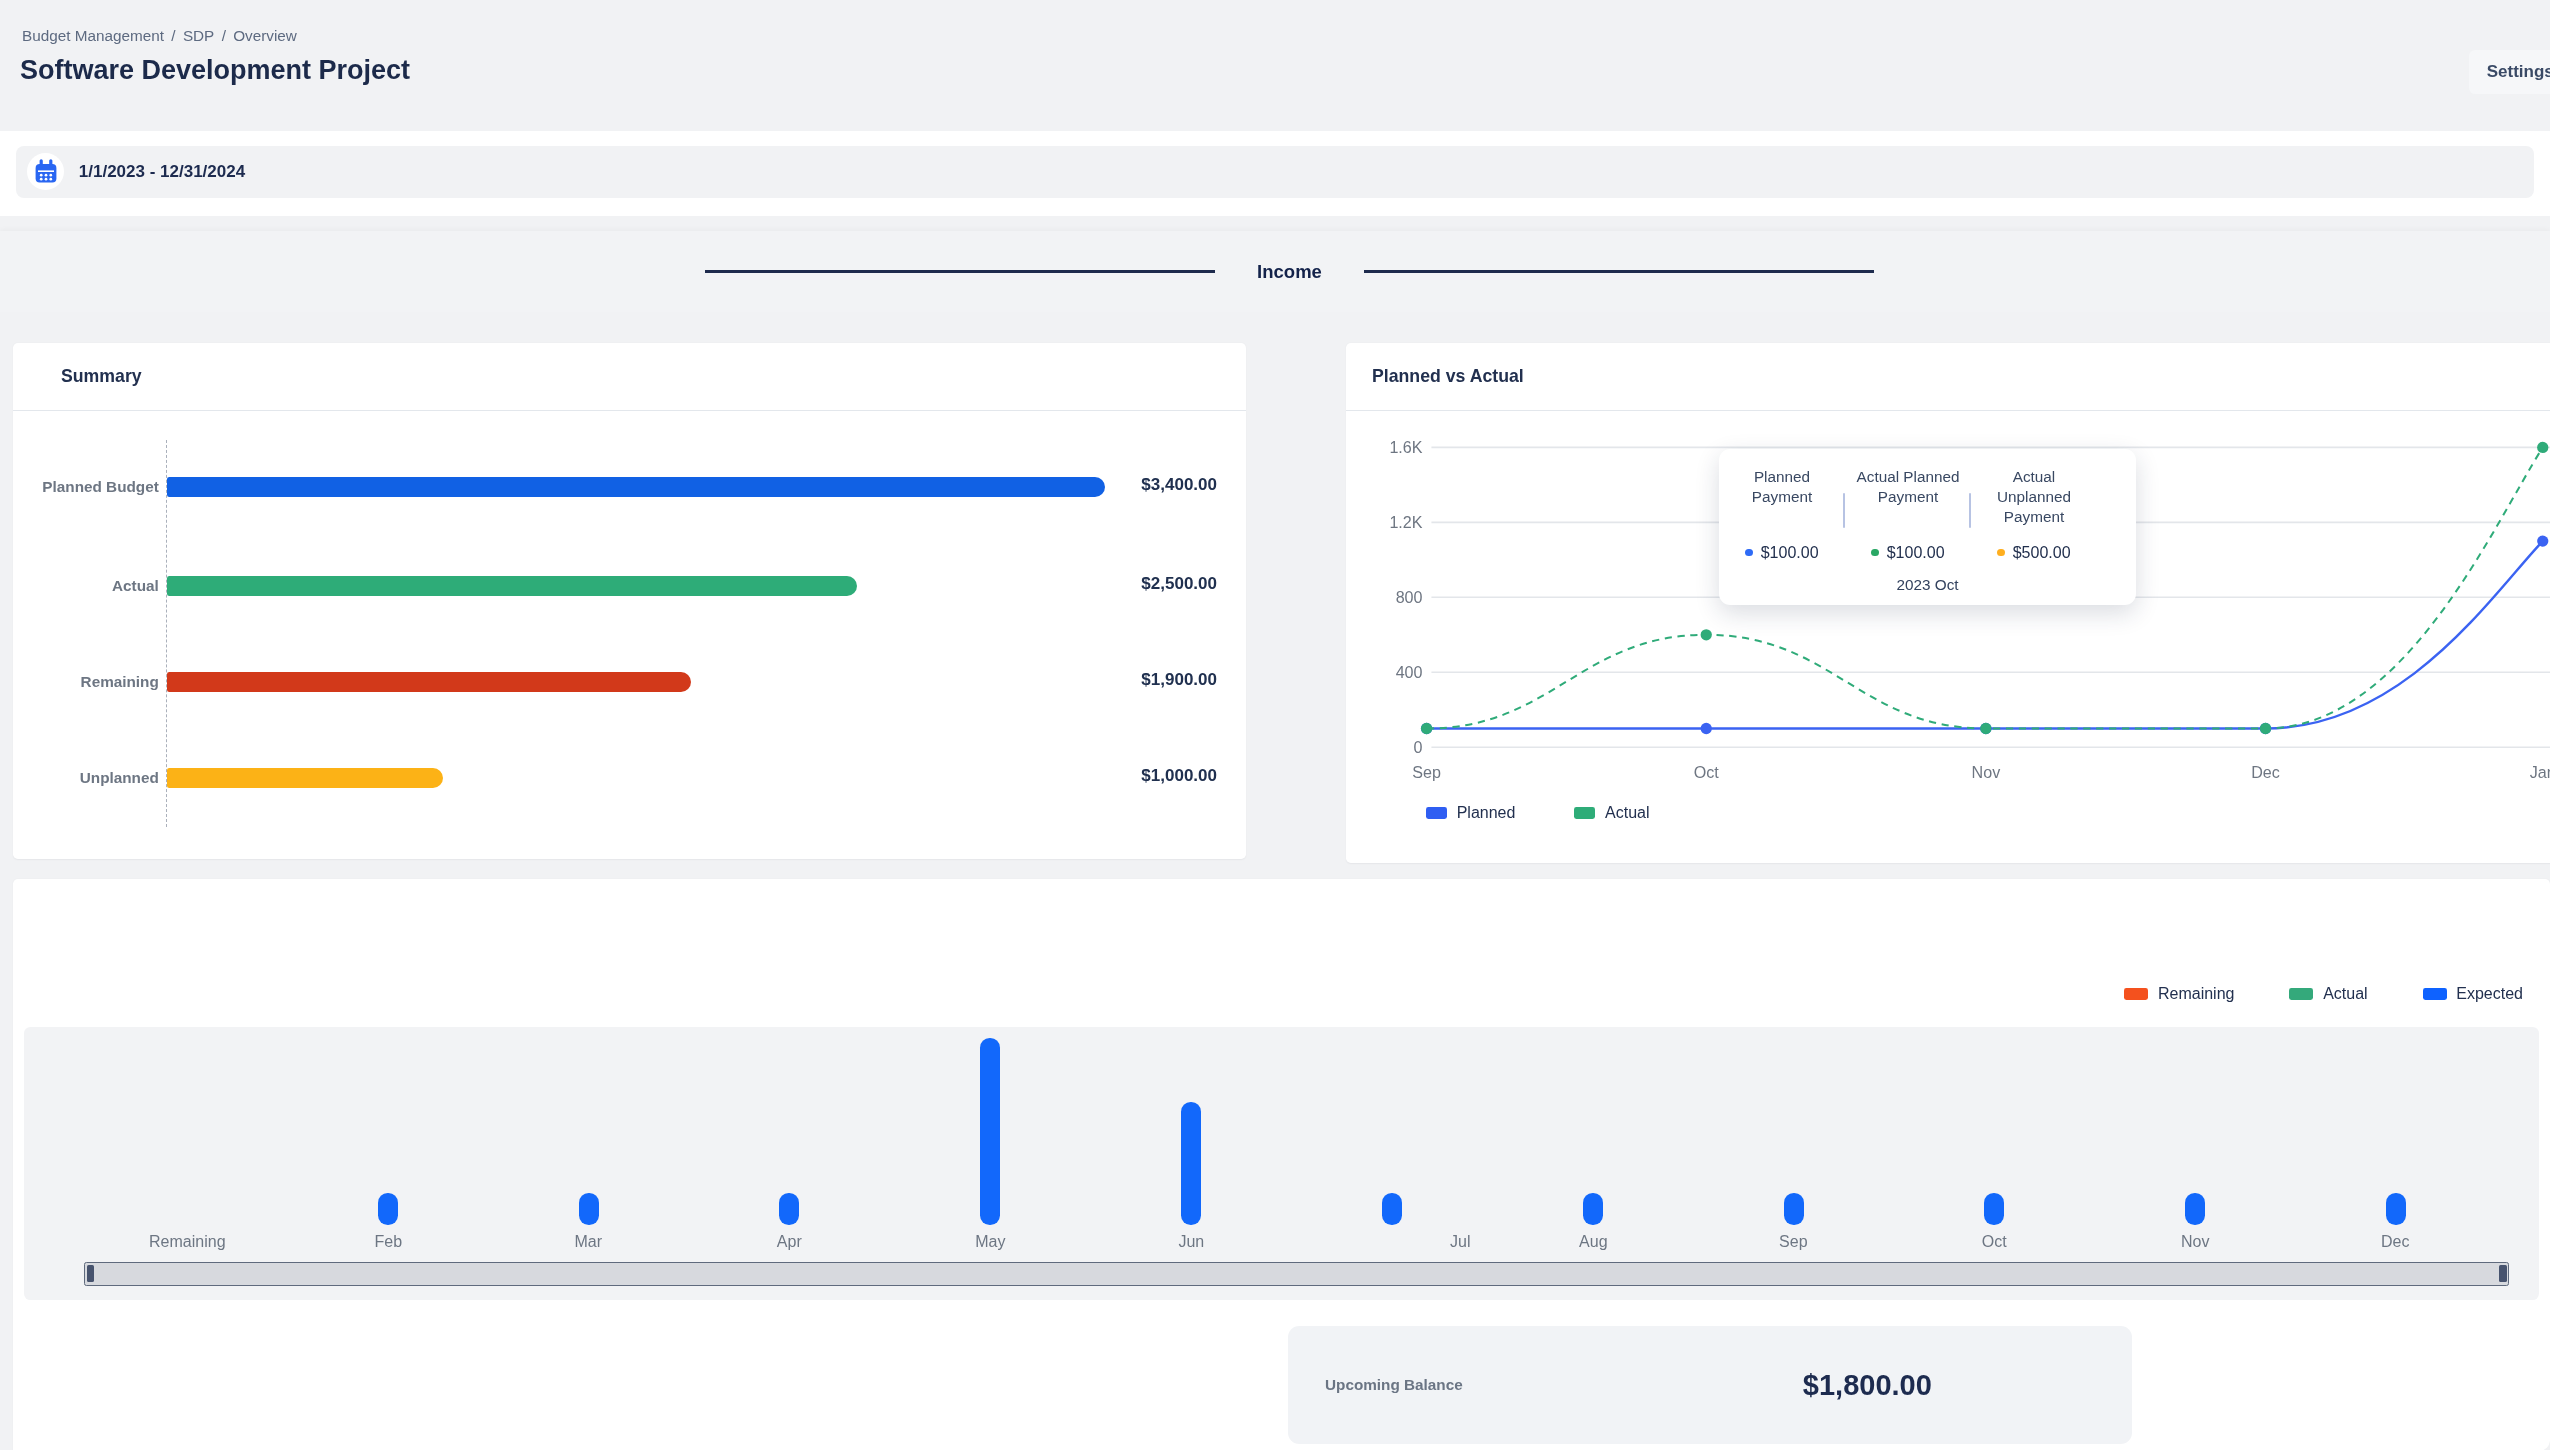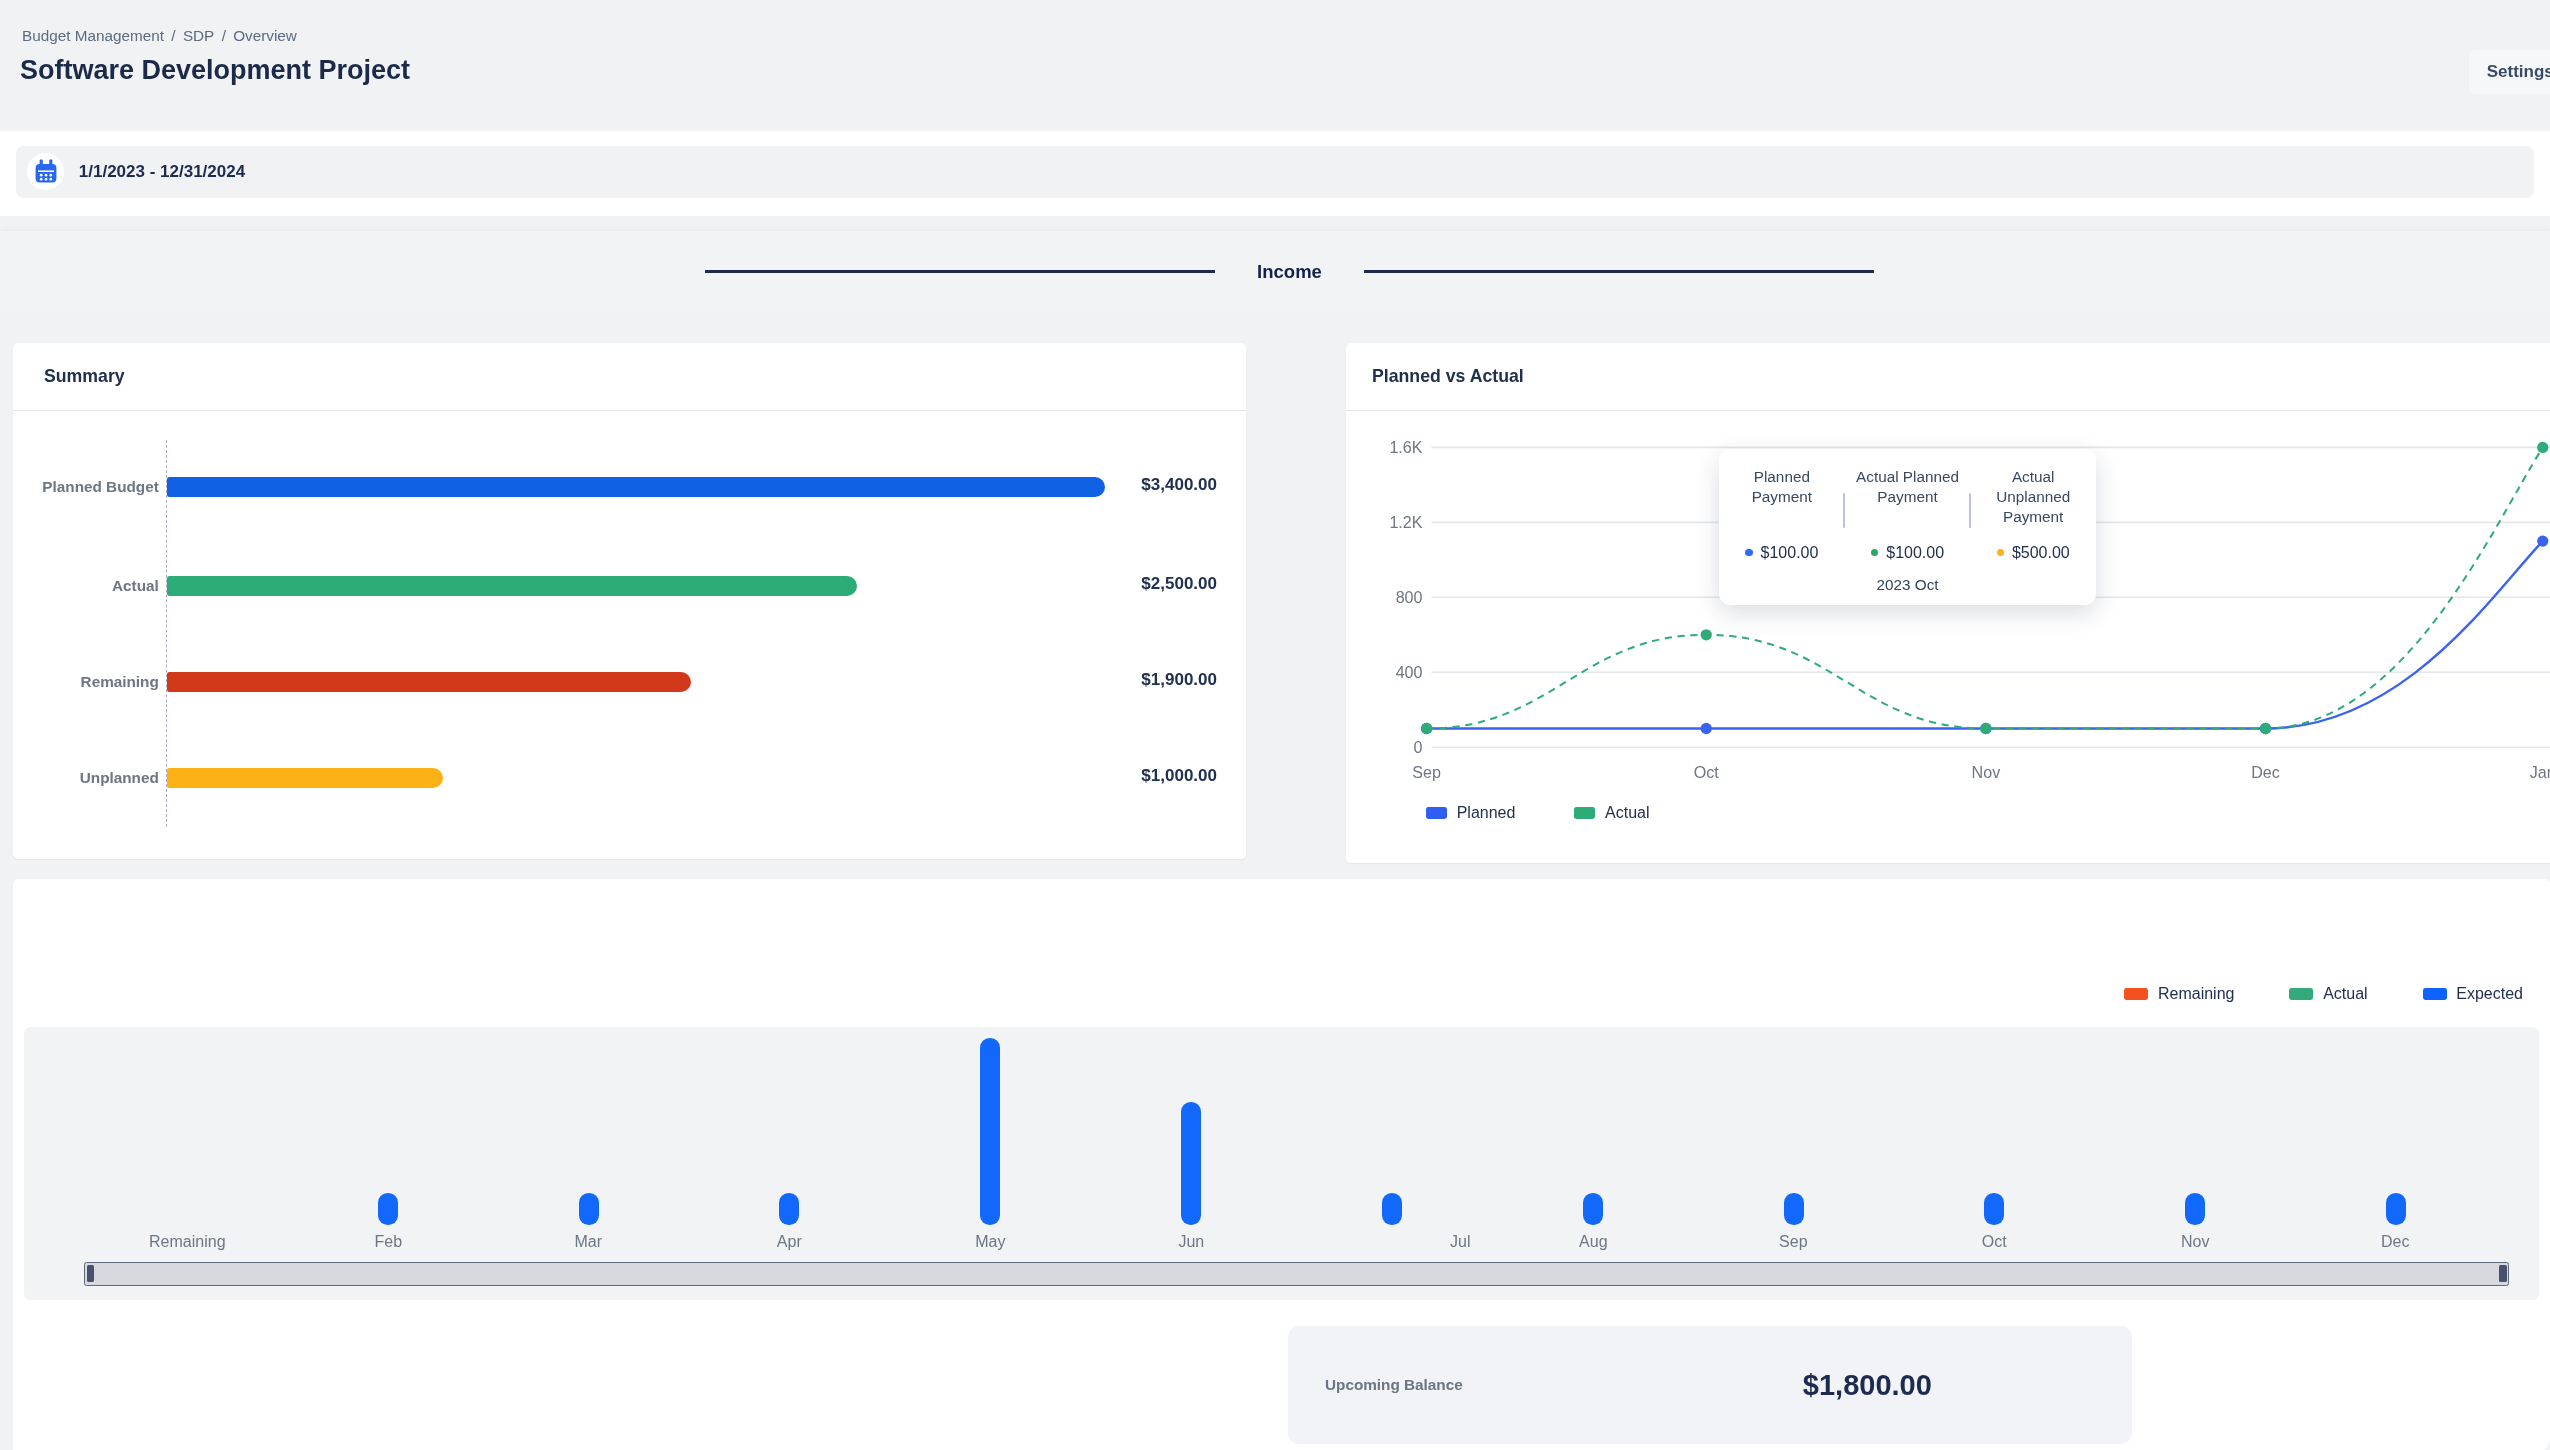--- a/index.html
+++ b/index.html
@@ -22,38 +22,38 @@
   
   .income-banner{position:absolute;left:0;top:231px;width:2550px;height:81px;background:#f2f3f5;
         box-shadow:0 -2.4px 4.8px rgba(0,0,0,.03);}
   .income-inner{position:absolute;left:705px;top:0;width:1169px;height:100%;display:flex;
         align-items:center;gap:42px;}
   .income-line{flex:1;height:2.4px;background:#1e2b4d;}
   .income-label{font-size:18.5px;font-weight:700;color:#13224a;}
   
   .card{position:absolute;background:#fff;border-radius:4.8px;box-shadow:0 0.8px 1.6px rgba(16,24,40,.05);}
   .card-header{height:68px;border-bottom:1.6px solid #e3e7ec;display:flex;align-items:center;
-        padding-left:31px;font-size:17.7px;font-weight:600;color:#22304f;}
+        padding-left:48px;font-size:17.7px;font-weight:600;color:#22304f;}
   .summary-card{left:13px;top:343px;width:1233px;height:516px;}
   .pva-card{left:1346px;top:343px;width:1217px;height:520px;}
   .pva-card .card-header{padding-left:26px;}
   .roadmap-card{left:13px;top:879px;width:2537px;height:580px;}
   .roadmap-card .card-header{height:79px;}
   
   .s-dotline{position:absolute;left:153px;top:97px;height:387px;border-left:1.6px dashed #aab0bb;}
   .s-label{position:absolute;width:141px;left:4.8px;text-align:right;font-size:15.3px;font-weight:600;color:#6d7683;}
   .s-bar{position:absolute;left:154px;height:20px;border-radius:2.4px 10.5px 10.5px 2.4px;}
   .s-value{position:absolute;right:29px;font-size:17px;font-weight:700;color:#20304f;}
   
   #pva-svg{position:absolute;left:0;top:93px;}
   #pva-svg text{font-family:"Liberation Sans",sans-serif;fill:#6e7682;font-size:20px;}
   .pva-legend{position:absolute;left:56px;top:461px;display:flex;gap:35px;align-items:center;}
   .legend-item{display:flex;align-items:center;gap:9.7px;font-size:16px;color:#22304f;margin-left:24px;}
   .legend-swatch{width:21px;height:11.3px;border-radius:2.4px;}
-  .tooltip{position:absolute;left:373px;top:106px;width:377px;height:156px;background:#fff;
+  .tooltip{position:absolute;left:373px;top:106px;width:417px;height:156px;background:#fff;
         border-radius:11.3px;box-shadow:0 8px 24px rgba(25,39,70,.16);display:flex;padding-top:17.7px;z-index:3;}
   .tt-col{width:126px;text-align:center;position:relative;}
   .tt-head{font-size:15.3px;line-height:20px;color:#394862;padding:0 6.4px;}
   .tt-val{position:absolute;top:77px;left:0;right:0;display:flex;align-items:center;justify-content:center;
         gap:8px;font-size:16px;font-weight:500;color:#22304e;}
   .tt-dot{width:7.3px;height:7.3px;border-radius:50%;display:inline-block;}
   .tt-sep{position:absolute;top:44px;width:2.4px;height:35px;background:#b7c3e3;border-radius:1.6px;}
   .tt-footer{position:absolute;top:127px;left:0;right:0;text-align:center;font-size:15.3px;color:#33425e;}
   
   .roadmap-legend{position:absolute;right:27px;top:106px;display:flex;gap:31px;}

